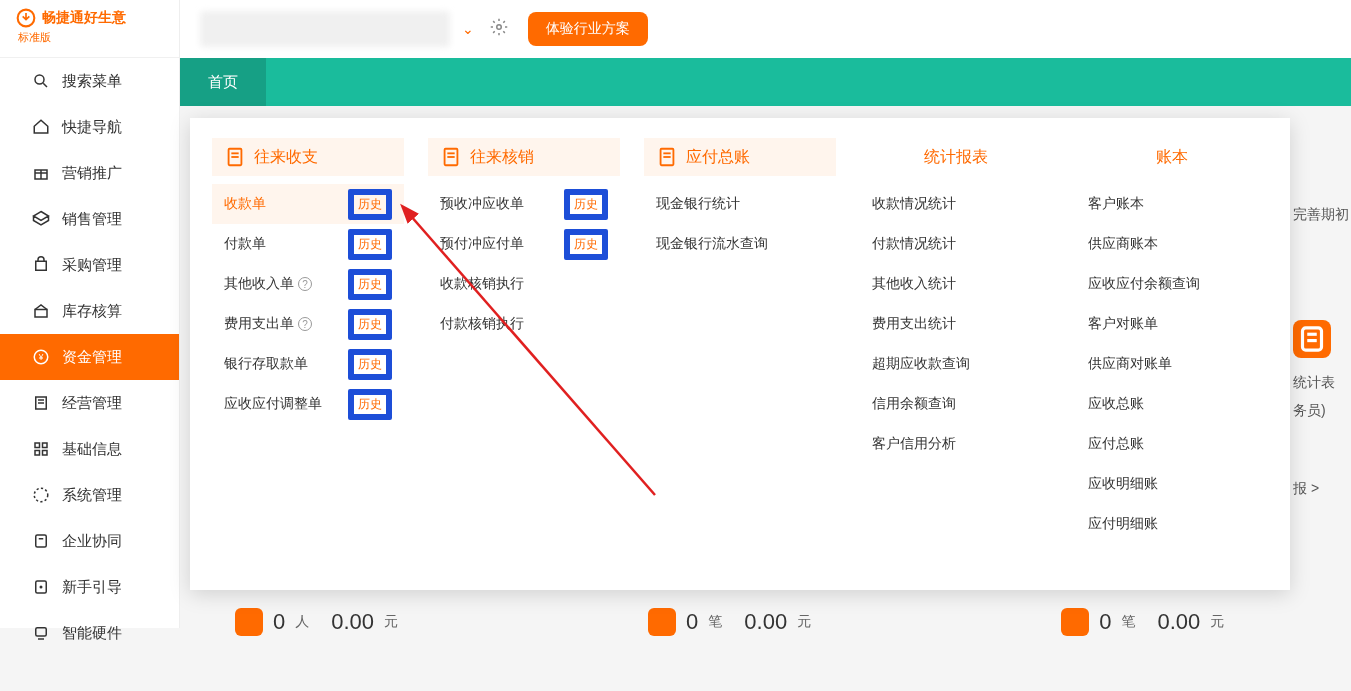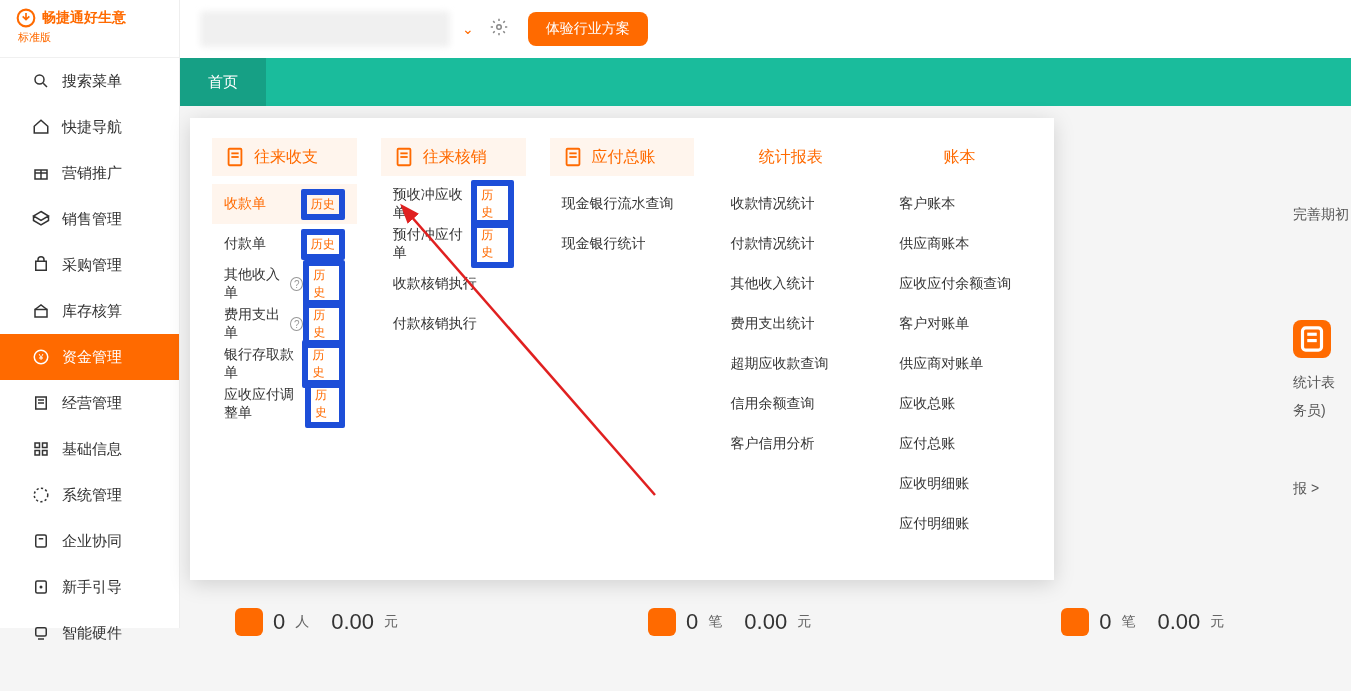--- a/index.html
+++ b/index.html
@@ -19,21 +19,21 @@
     .topbar { height: 58px; background: #fff; display: flex; align-items: center; padding: 0 20px; }
     .org-display { width: 250px; height: 36px; background: #f0f0f0; border-radius: 4px; margin-right: 12px; position: relative; filter: blur(3px); }
     .org-caret { color: #ff6a00; margin-right: 16px; font-size: 14px; cursor: pointer; }
     .gear { color: #999; margin-right: 20px; cursor: pointer; font-size: 18px; }
     .cta-btn { background: #ff6a00; color: #fff; padding: 8px 18px; border-radius: 8px; border: none; font-size: 14px; cursor: pointer; }
     
     .tabbar { height: 48px; background: #1abc9c; display: flex; align-items: center; }
     .tab { height: 48px; padding: 0 28px; display: flex; align-items: center; color: #fff; background: #16a085; font-size: 15px; cursor: pointer; }
     
     
-    .mega { position: absolute; left: 190px; top: 118px; width: 864px; background: #fff; box-shadow: 0 4px 20px rgba(0,0,0,0.15); padding: 20px 10px 36px 10px; z-index: 100; display: flex; }
+    .mega { position: absolute; left: 190px; top: 118px; width: 1100px; background: #fff; box-shadow: 0 4px 20px rgba(0,0,0,0.15); padding: 20px 10px 46px 10px; z-index: 100; display: flex; }
     .mega-col { flex: 1; padding: 0 12px; }
     .mega-header { height: 38px; background: #fff5ed; color: #ff6a00; font-size: 16px; font-weight: 500; display: flex; align-items: center; padding: 0 12px; margin-bottom: 8px; }
     .mega-header.plain { background: transparent; justify-content: center; }
     .mega-header-icon { width: 22px; height: 22px; margin-right: 8px; }
     .menu-row { height: 40px; display: flex; align-items: center; justify-content: space-between; padding: 0 12px; cursor: pointer; font-size: 14px; }
     .menu-row.highlighted { background: #fff5ed; }
     .menu-label { color: #333; display: flex; align-items: center; }
     .menu-row.highlighted .menu-label { color: #ff6a00; }
     .help-icon { display: inline-block; width: 14px; height: 14px; border: 1px solid #999; border-radius: 50%; font-size: 10px; text-align: center; line-height: 13px; color: #999; margin-left: 4px; }
     .hist-badge { border: 6px solid #1d4ed8; color: #ff6a00; font-size: 12px; padding: 1px 4px; border-radius: 2px; }
@@ -240,24 +240,24 @@
       <div class="mega-col">
         <div class="mega-header">
           <svg class="mega-header-icon" viewBox="0 0 24 24">
             <rect x="5" y="3" width="14" height="18" rx="1" fill="none" stroke="#ff6a00" stroke-width="2"></rect>
             <line x1="8" y1="8" x2="16" y2="8" stroke="#ff6a00" stroke-width="2"></line>
             <line x1="8" y1="12" x2="16" y2="12" stroke="#ff6a00" stroke-width="2"></line>
           </svg>
           <span>应付总账</span>
         </div>
         <div class="menu-row">
+          <span class="menu-label">现金银行统计</span>
+        </div>
+        <div class="menu-row">
           <span class="menu-label">现金银行流水查询</span>
-        </div>
-        <div class="menu-row">
-          <span class="menu-label">现金银行统计</span>
         </div>
       </div>
       <div class="mega-col">
         <div class="mega-header plain">
           <span>统计报表</span>
         </div>
         <div class="menu-row">
           <span class="menu-label">收款情况统计</span>
         </div>
         <div class="menu-row">

